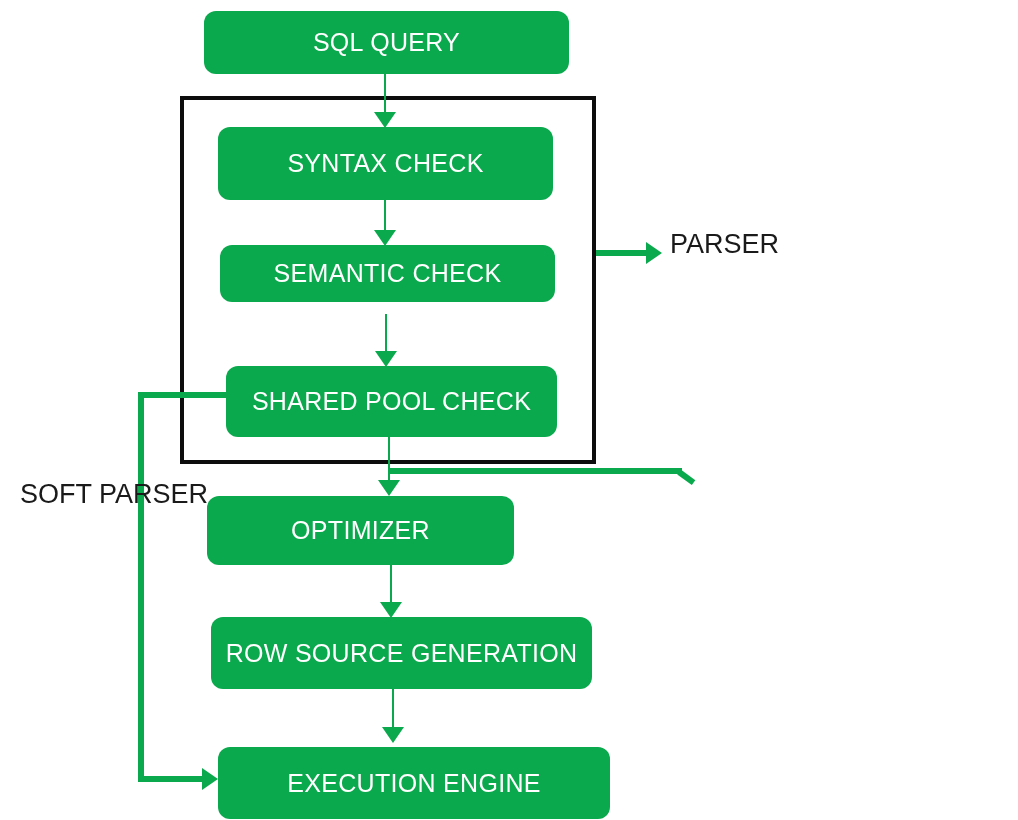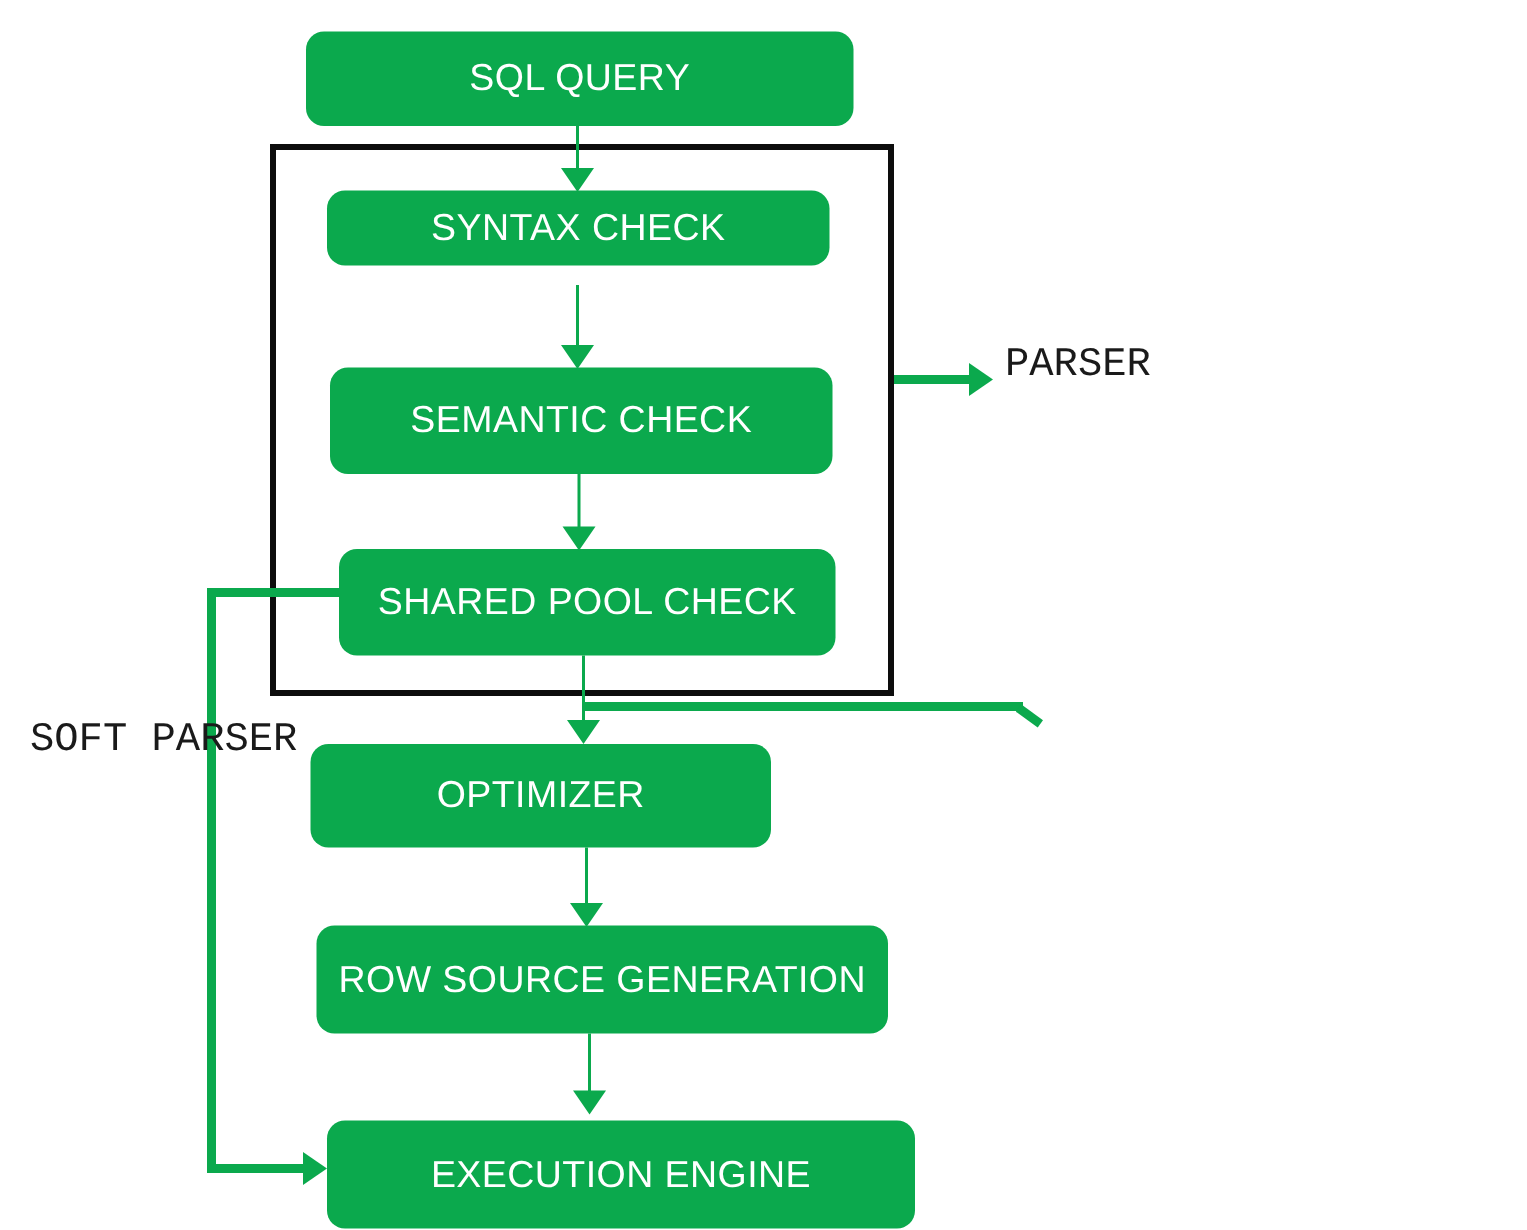--- a/index.html
+++ b/index.html
@@ -37,21 +37,20 @@
     box-sizing: border-box;
     background: transparent;
     z-index: 1;
   }
   .label {
     position: absolute;
     color: #1a1a1a;
     font-size: 27px;
     white-space: nowrap;
     z-index: 4;
-    font-family: Liberation Mono, monospace;
   }
   .conn {
     position: absolute;
     background: #0BA94D;
     z-index: 2;
   }
   .conn-thin-v {
     width: 2px;
   }
   .arrow-down {
@@ -81,29 +80,29 @@
     z-index: 2;
   }
 </style>
 </head>
 <body>
 
 <div id="canvas">
 
   <div class="group-box" style="left:180px; top:96px; width:416px; height:368px;"></div>
 
-  <div class="node" style="left:204px; top:21px; width:365px; height:63px;">
+  <div class="node" style="left:204px; top:11px; width:365px; height:63px;">
     <span>SQL QUERY</span>
   </div>
 
-  <div class="node" style="left:218px; top:127px; width:335px; height:50px;">
+  <div class="node" style="left:218px; top:127px; width:335px; height:73px;">
     <span>SYNTAX CHECK</span>
   </div>
 
-  <div class="node" style="left:220px; top:245px; width:335px; height:71px;">
+  <div class="node" style="left:220px; top:245px; width:335px; height:57px;">
     <span>SEMANTIC CHECK</span>
   </div>
 
   <div class="node" style="left:226px; top:366px; width:331px; height:71px;">
     <span>SHARED POOL CHECK</span>
   </div>
 
   <div class="node" style="left:207px; top:496px; width:307px; height:69px;">
     <span>OPTIMIZER</span>
   </div>

